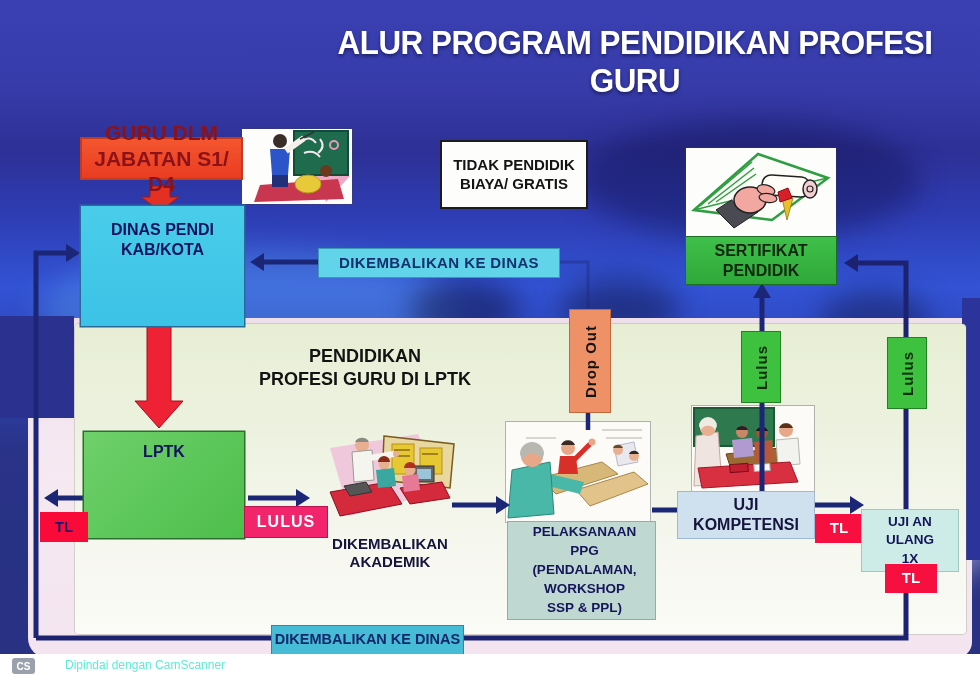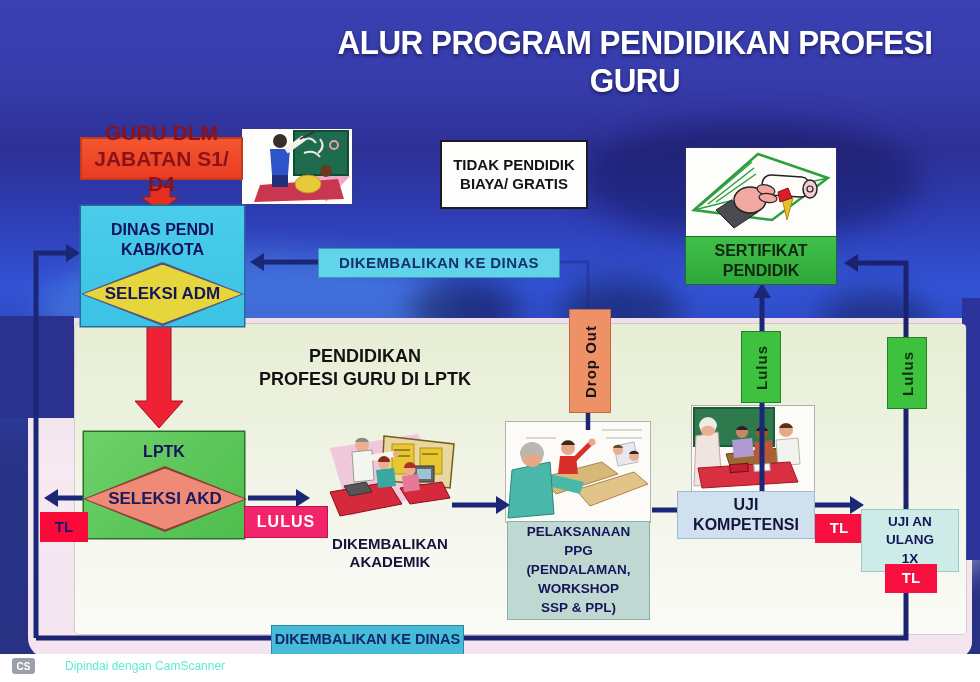--- a/index.html
+++ b/index.html
@@ -25,21 +25,21 @@
     text-align:center;font-weight:bold;line-height:1.22;z-index:10;}
   .vlabel{display:flex;align-items:center;justify-content:center;z-index:10;font-weight:bold;}
   .vlabel span{writing-mode:vertical-rl;transform:rotate(180deg);letter-spacing:1px;}
   .clip{z-index:4;background:#fff;box-shadow:0 0 0 1px rgba(60,60,80,.35);}
   svg.wires{left:0;top:0;width:980px;height:682px;z-index:6;}
   .diamond{z-index:11;display:flex;align-items:center;justify-content:center;}
   .dshape{position:absolute;inset:0;clip-path:polygon(50% 0,100% 50%,50% 100%,0 50%);}
   .dtext{position:relative;font-weight:bold;z-index:2;}
   .title{z-index:10;text-align:center;color:#fff;font-weight:bold;font-size:33px;
     letter-spacing:-.5px;transform:scaleX(.95);text-shadow:0 2px 4px rgba(0,0,30,.5);}
-  .wm{z-index:31;display:flex;align-items:center;gap:7px;}
+  .wm{z-index:31;display:flex;align-items:flex-start;gap:7px;}
   .wm .badge{width:23px;height:16px;background:#9aa0ac;color:#fff;border-radius:3px;
     font-size:10px;font-weight:bold;display:flex;align-items:center;justify-content:center;}
   .wm .wtext{color:#5eead4;font-size:12px;margin-left:23px;}
 </style>
 </head>
 <body>
 
 <div class="stage">
 
   <div class="abs bg-base"></div>
@@ -158,42 +158,32 @@
   </div>
   <div class="abs node" style="left:686px;top:237px;width:150px;height:47px;background:linear-gradient(180deg,#3fc04a,#2fa83a);box-shadow:0 0 0 1px #1d6e24;color:#10260f;font-size:16px;">
     <span>SERTIFIKAT</span>
     <span>PENDIDIK</span>
   </div>
 
   <div class="abs node" style="left:81px;top:206px;width:163px;height:120px;justify-content:flex-start;padding-top:14px;box-sizing:border-box;background:linear-gradient(180deg,#49cdea,#3cc2e6);box-shadow:0 0 0 1.5px #2a6a9a;color:#12125e;font-size:16px;">
     <span>DINAS PENDI</span>
     <span>KAB/KOTA</span>
   </div>
-  <div class="abs diamond" style="left:81px;top:262px;width:163px;height:64px;">
-    <div class="dshape" style="background:#55557a;"></div>
-    <div class="dshape" style="inset:2.5px;background:#e6d63c;"></div>
-    <div class="dtext" style="color:#15155e;font-size:17px;">SELEKSI ADM</div>
-  </div>
 
   <div class="abs node" style="left:319px;top:249px;width:240px;height:28px;background:#62d4e9;box-shadow:0 0 0 1px #3a9ab4;color:#14306e;font-size:15px;letter-spacing:.4px;">
     <span>DIKEMBALIKAN KE DINAS</span>
   </div>
 
   <div class="abs node" style="left:237px;top:343px;width:256px;height:50px;background:transparent;color:#121212;font-size:18px;line-height:1.3;">
     <span>PENDIDIKAN</span>
     <span>PROFESI GURU DI LPTK</span>
   </div>
 
   <div class="abs node" style="left:84px;top:432px;width:160px;height:106px;justify-content:flex-start;padding-top:10px;box-sizing:border-box;background:linear-gradient(135deg,#6ed06a,#4dbe4c);box-shadow:0 0 0 1.5px #2c6e2c;color:#12125e;font-size:16px;">
     <span>LPTK</span>
-  </div>
-  <div class="abs diamond" style="left:83px;top:466px;width:164px;height:66px;">
-    <div class="dshape" style="background:#8a4038;"></div>
-    <div class="dshape" style="inset:2.5px;background:#ee8a75;"></div>
-    <div class="dtext" style="color:#1a1a5e;font-size:17px;">SELEKSI AKD</div>
   </div>
 
   <div class="abs node" style="left:40px;top:512px;width:48px;height:30px;background:#fa0a38;color:#18186b;font-size:15px;">
     <span>TL</span>
   </div>
 
   <div class="abs node" style="left:245px;top:507px;width:82px;height:30px;background:#f2256c;box-shadow:0 0 0 1px #b81450;color:#fff;font-size:16px;letter-spacing:1px;">
     <span>LULUS</span>
   </div>
 
@@ -246,21 +236,21 @@
       <path d="M68,38 L84,22" stroke="#d83028" stroke-width="5"></path>
       <circle cx="86" cy="20" r="3.5" fill="#e8a888"></circle>
       <circle cx="62" cy="26" r="7" fill="#e8a888"></circle>
       <path d="M55,23 a7.5,7.5 0 0 1 14,0 z" fill="#3a2a20"></path>
       <polygon points="44,52 78,60 74,72 42,64" fill="#4ab8a8"></polygon>
       <polygon points="6,48 44,40 48,92 2,96" fill="#4ab8a8" stroke="#2a8878"></polygon>
       <circle cx="26" cy="34" r="11" fill="#e8a888"></circle>
       <path d="M14,32 a12,12 0 0 1 24,0 l-2,6 a11,11 0 0 0 -20,0 z" fill="#b8b8b0"></path>
     </svg>
   </div>
-  <div class="abs node" style="left:508px;top:522px;width:141px;height:97px;background:#bfd9d2;box-shadow:0 0 0 1px #8ab0a8;color:#15155a;font-size:13.5px;line-height:1.4;">
+  <div class="abs node" style="left:508px;top:522px;width:141px;height:97px;background:#bfd9d2;box-shadow:0 0 0 1px #8ab0a8;color:#15155a;font-size:13.5px;line-height:1.4;padding-left:6px;">
     <span>PELAKSANAAN</span>
     <span>PPG</span>
     <span>(PENDALAMAN,</span>
     <span>WORKSHOP</span>
     <span>SSP &amp; PPL)</span>
   </div>
 
   <div class="abs clip" style="left:692px;top:406px;width:122px;height:86px;">
     <svg width="122" height="86" viewBox="0 0 122 86">
       <rect x="0" y="0" width="122" height="86" fill="#fcfbf8"></rect>

